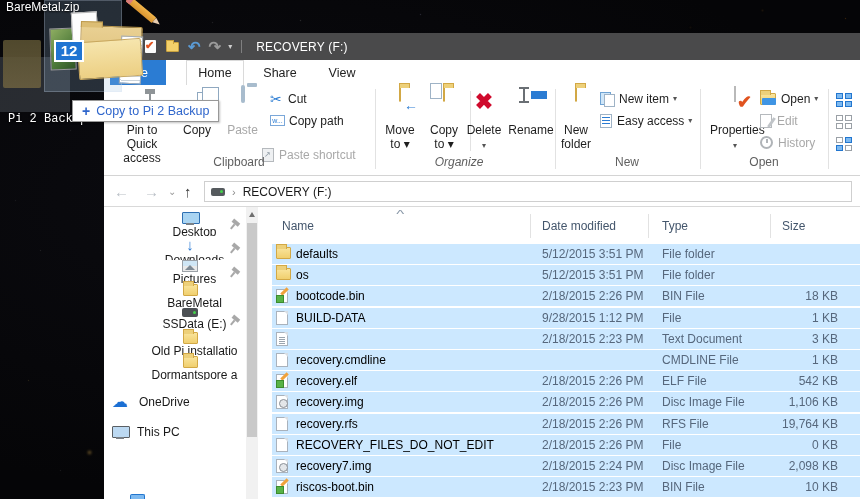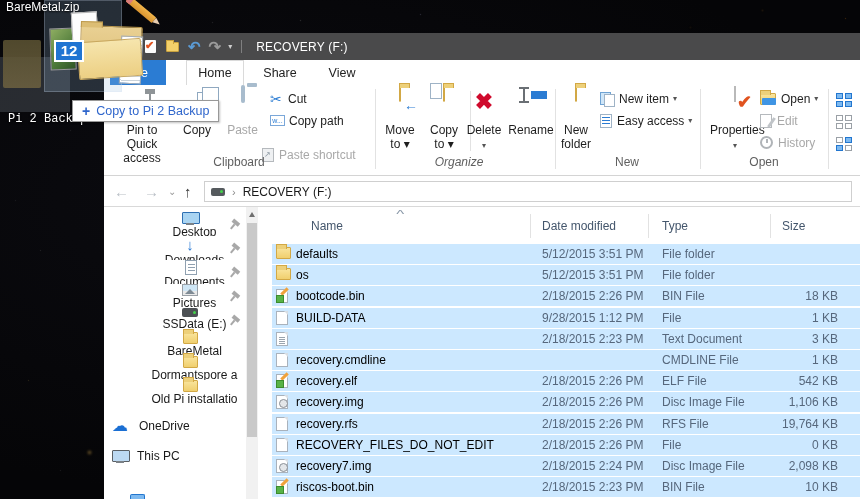--- a/index.html
+++ b/index.html
@@ -347,65 +347,60 @@
         <span class="mon-ic"></span>
         <span class="txt">Desktop</span>
         <span class="pin"></span>
       </div>
       <div class="si lv2">
         <span class="dl-ic">↓</span>
         <span class="txt">Downloads</span>
         <span class="pin"></span>
       </div>
       <div class="si lv2">
-        <span class="docln-ic"></span>
-        <span class="txt">Documents</span>
-        <span class="pin"></span>
-      </div>
-      <div class="si lv2">
         <span class="pic-ic"></span>
         <span class="txt">Pictures</span>
         <span class="pin"></span>
       </div>
       <div class="si lv2">
+        <span class="fold sb-folder"></span>
+        <span class="txt">BareMetal</span>
+      </div>
+      <div class="si lv2">
         <span class="sb-drive"></span>
         <span class="txt">SSData (E:)</span>
         <span class="pin"></span>
       </div>
       <div class="si lv2">
         <span class="fold sb-folder"></span>
-        <span class="txt">BareMetal</span>
+        <span class="txt">Old Pi installatio</span>
       </div>
       <div class="si lv2">
         <span class="fold sb-folder"></span>
         <span class="txt">Dormantspore a</span>
-      </div>
-      <div class="si lv2">
-        <span class="fold sb-folder"></span>
-        <span class="txt">Old Pi installatio</span>
       </div>
       <div class="si lv1 gap-top">
         <span class="cloud-ic">☁</span>
         <span class="txt">OneDrive</span>
       </div>
       <div class="si lv1 gap-top2">
         <span class="mon-ic dark"></span>
         <span class="txt">This PC</span>
       </div>
       <div id="sb-partial"></div>
     </div>
 
     <div id="sb-scroll">
       <span class="up"></span>
       <div id="sb-thumb"></div>
     </div>
 
     <div id="flist">
       <div id="fl-head">
-        <span class="h" style="left:10px;margin-left:29px;">Name</span>
+        <span class="h" style="left:10px;">Name</span>
         <span id="sortind">^</span>
         <span class="vline" style="left:258px;"></span>
         <span class="h" style="left:270px;">Date modified</span>
         <span class="vline" style="left:376px;"></span>
         <span class="h" style="left:390px;">Type</span>
         <span class="vline" style="left:498px;"></span>
         <span class="h" style="left:510px;">Size</span>
       </div>
       <div id="rows">
         <div class="row">

